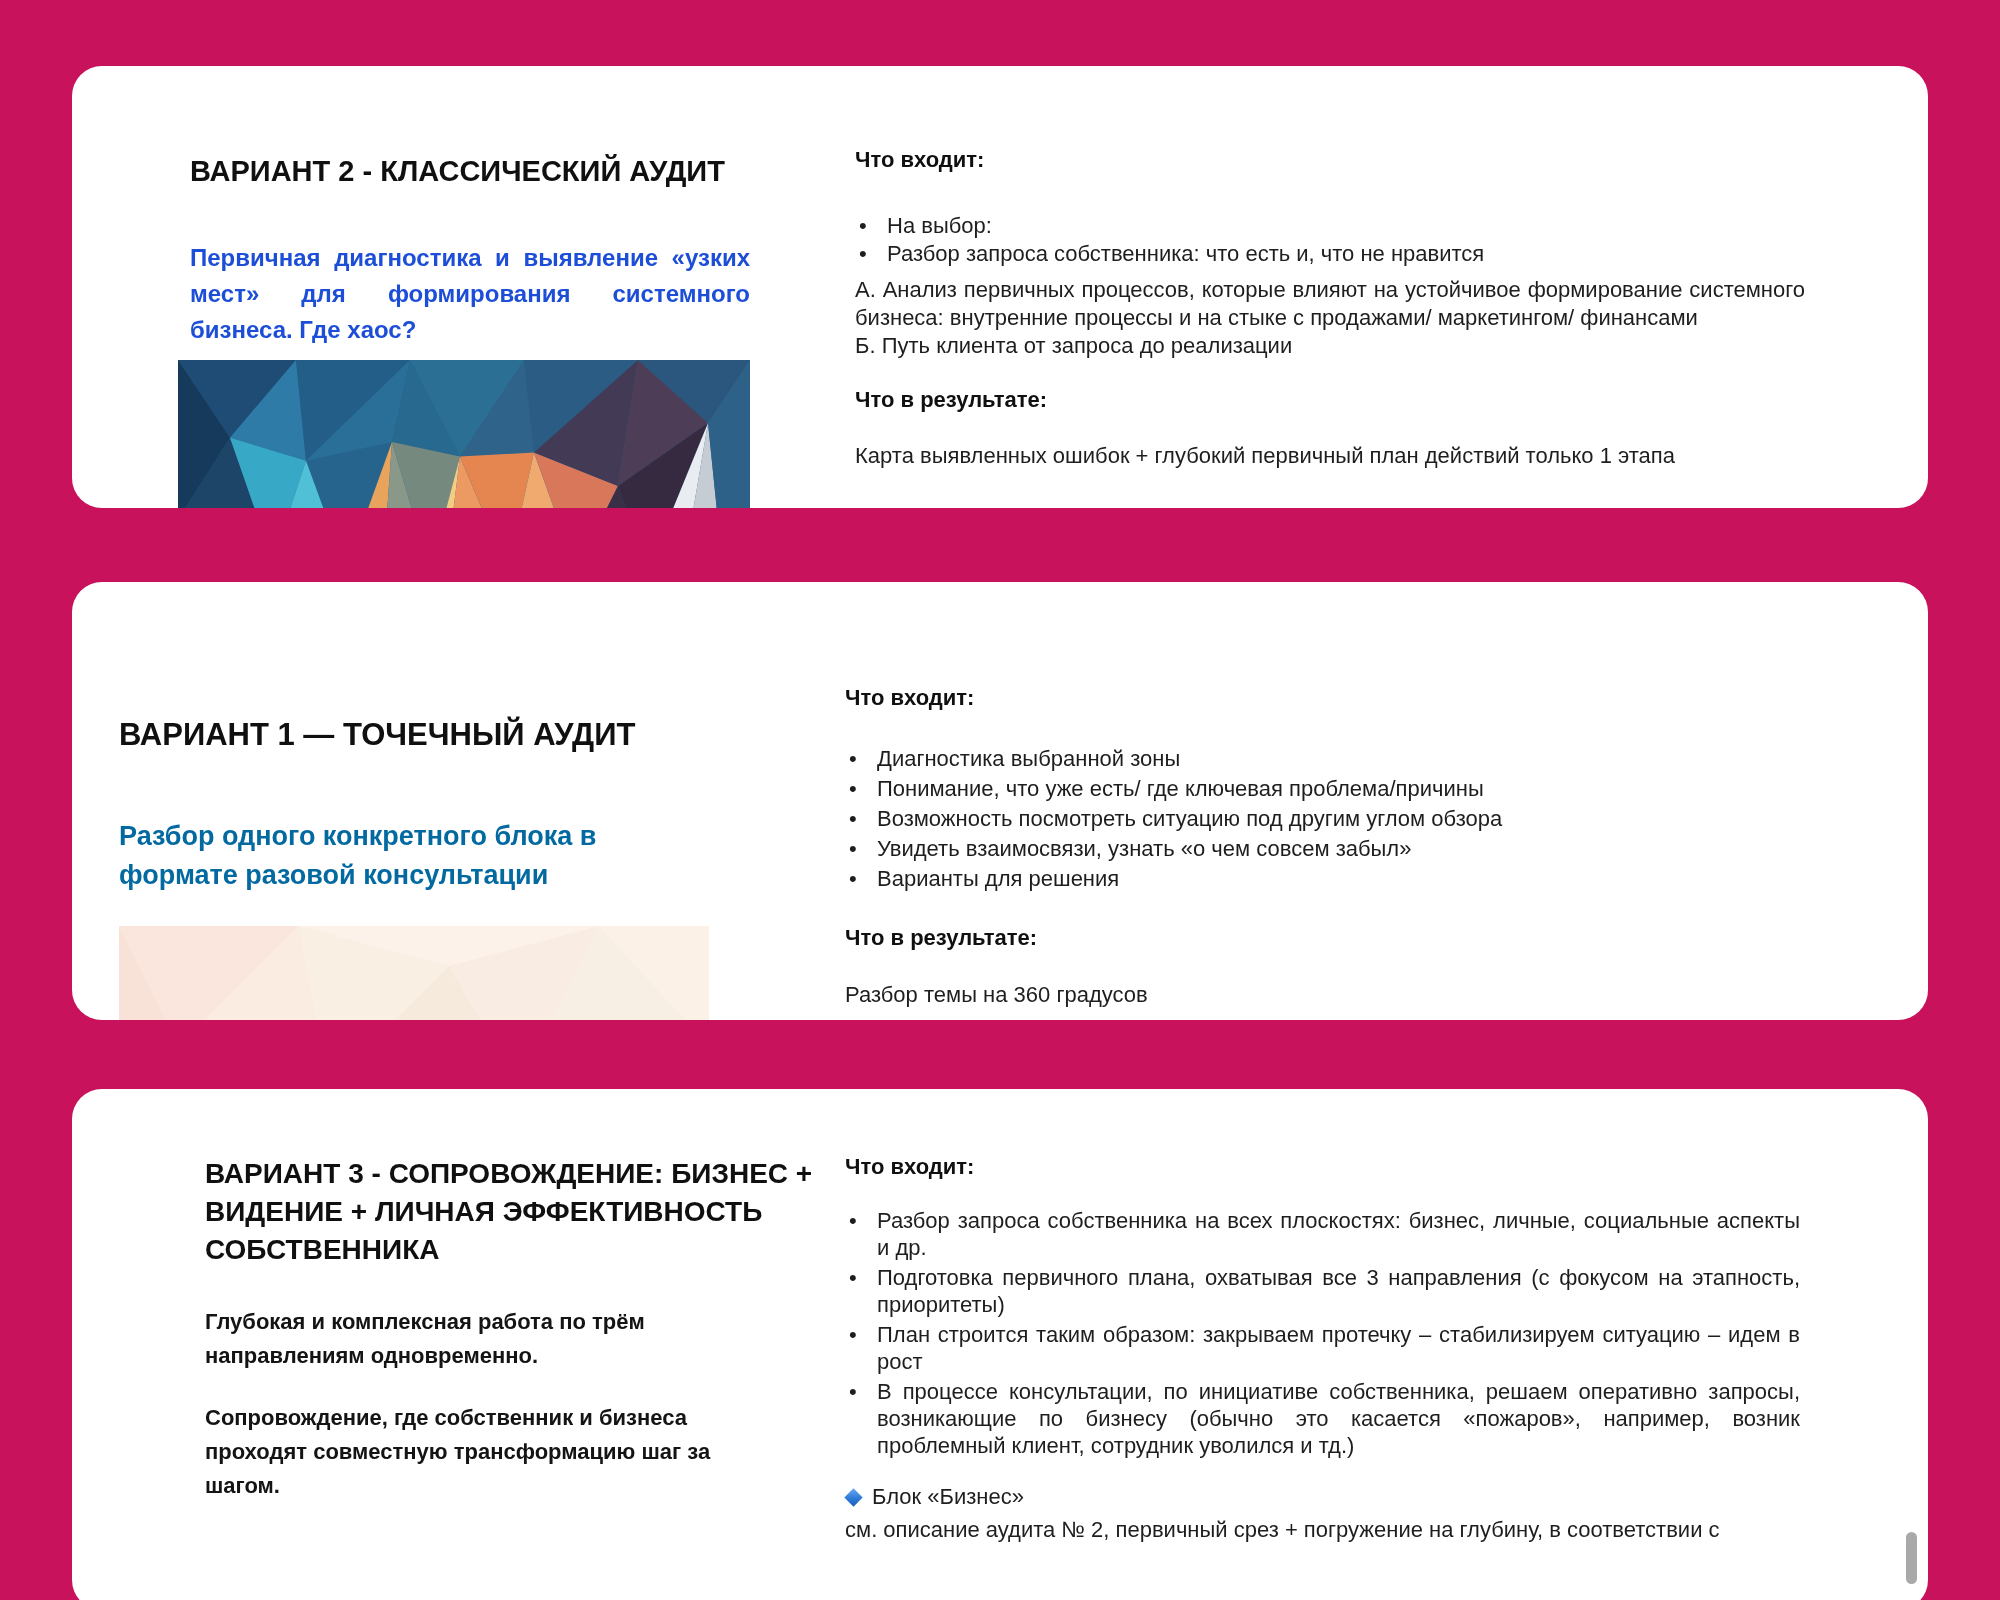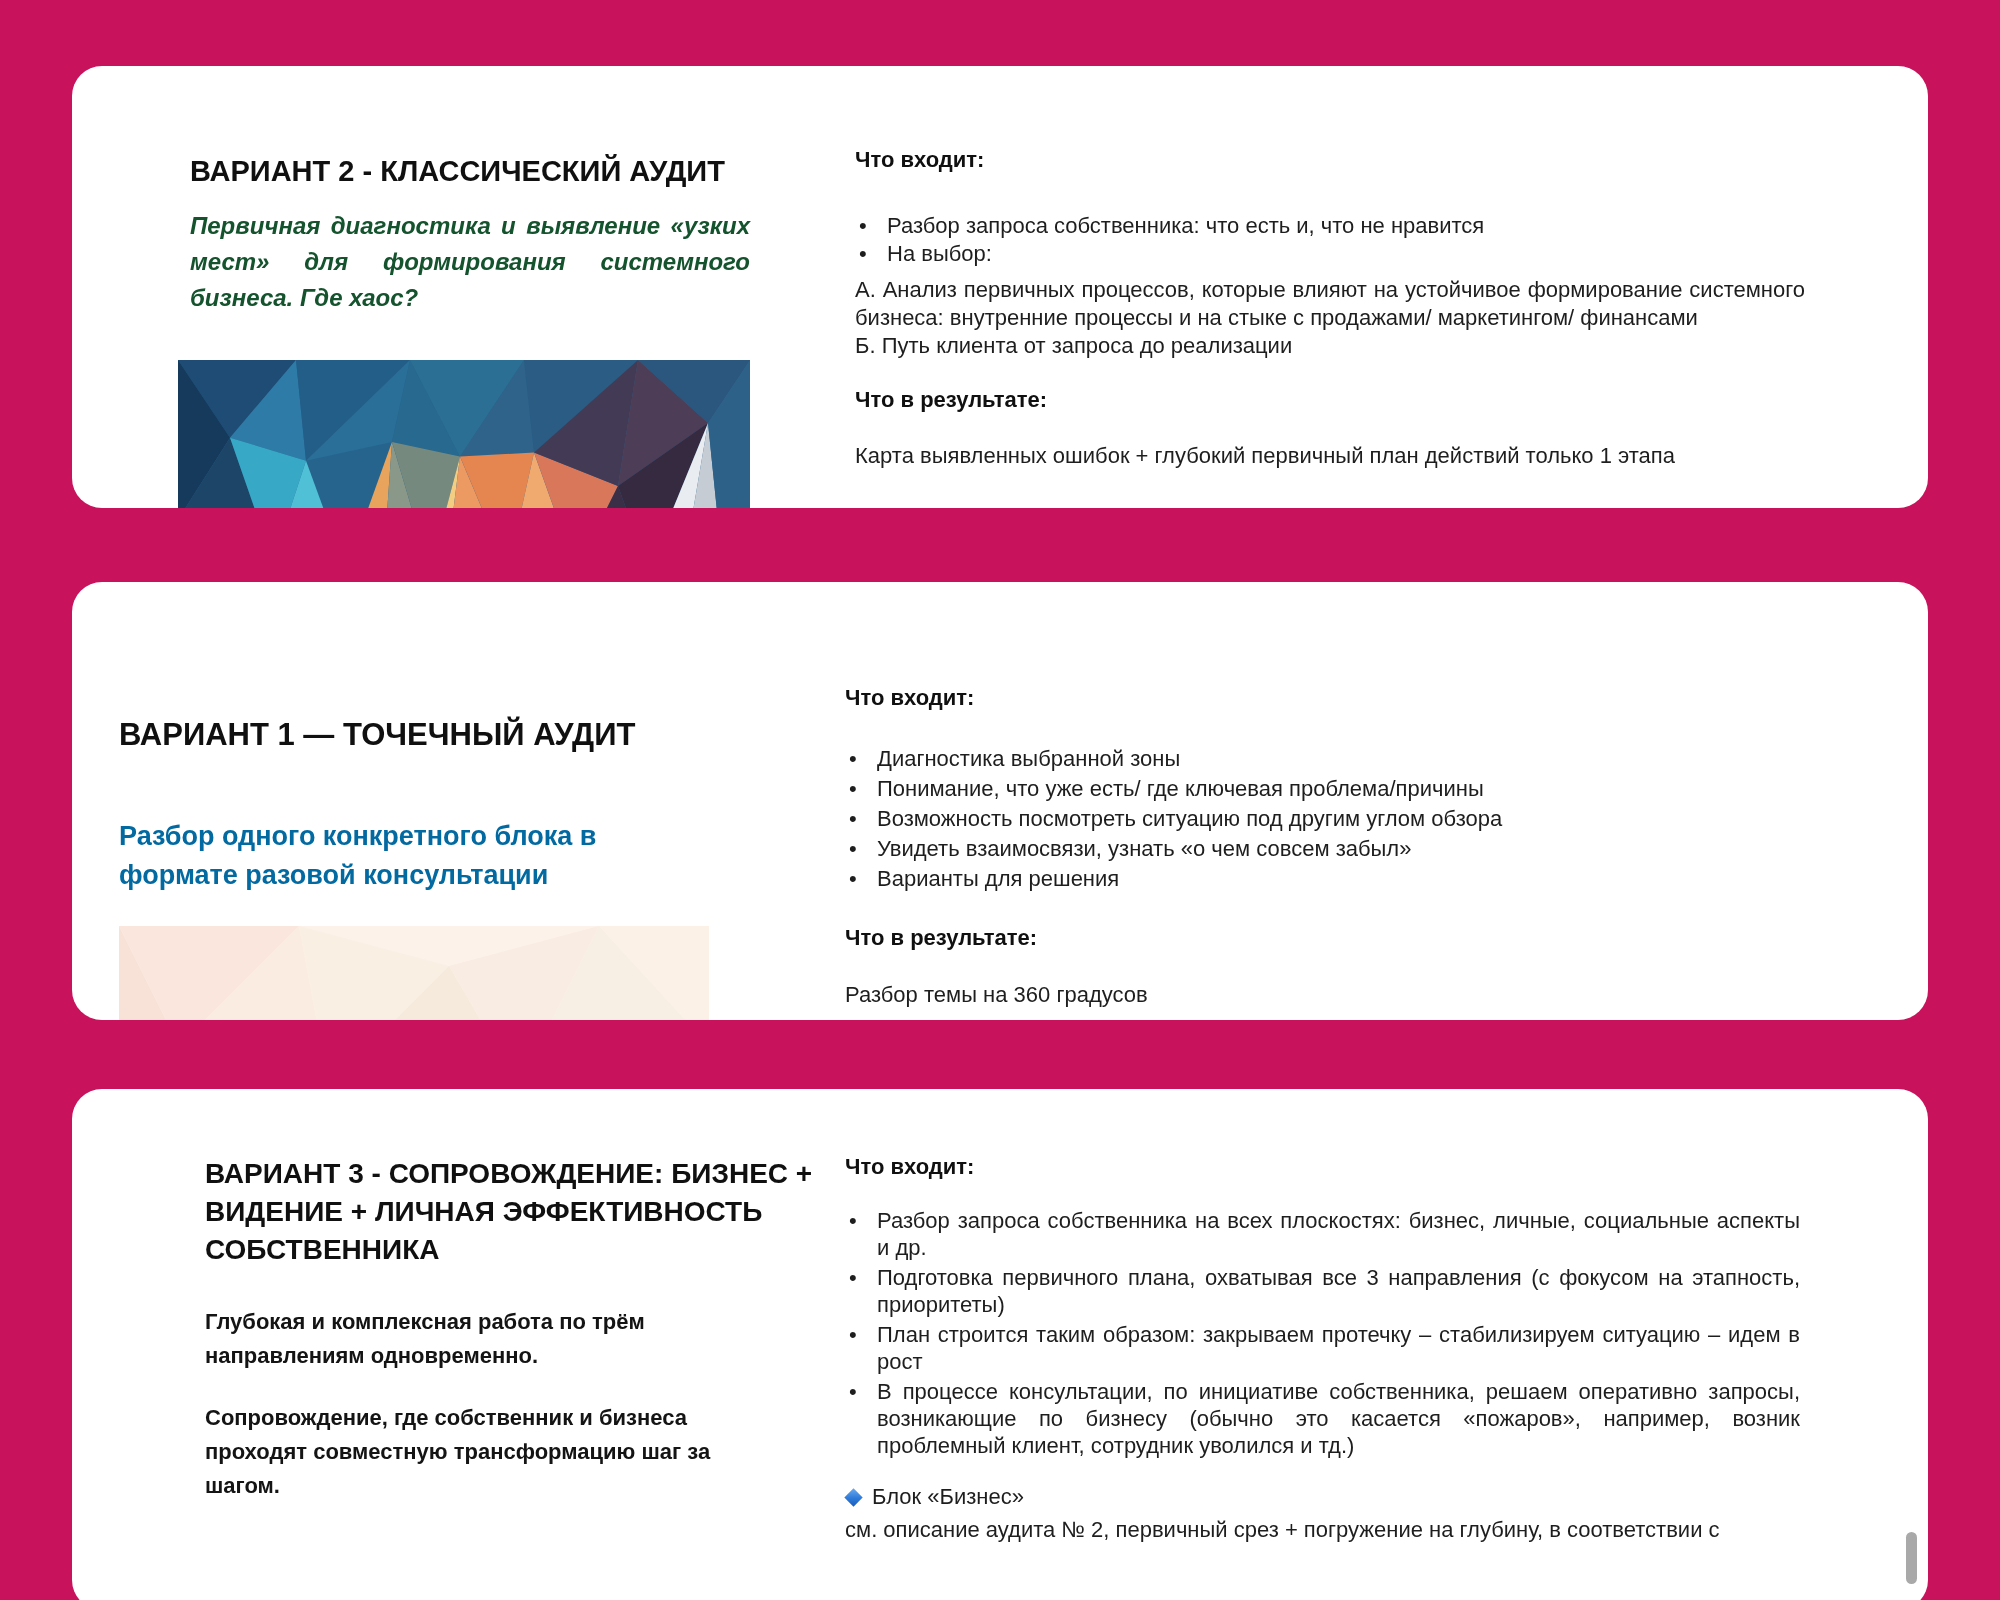--- a/index.html
+++ b/index.html
@@ -30,21 +30,21 @@
     content:"\2022"; position:absolute; left:4px; top:0;
   }
 
   p { margin:0; }
   .body-text { font-size:22px; line-height:28px; }
   .just { text-align:justify; }
 
   
   .v2 .left  { left:118px; top:88px; width:560px; }
   .v2 .title { font-size:29px; line-height:34px; white-space:nowrap; }
-  .v2 .desc  { margin-top:20px; font-size:24px; line-height:36px; font-weight:700; text-align:justify; color:#14532d;font-style:italic; }
+  .v2 .desc  { margin-top:52px; font-size:24px; line-height:36px; font-weight:700; text-align:justify; color:#1d4ed8; }
   .v2 .right { left:783px; top:80px; width:950px; }
   .v2 ul.blist { margin-top:38px; }
   .v2 .opt-a { margin-top:8px; }
   .v2 .res-h { margin-top:26px; }
   .v2 .res-t { margin-top:28px; }
   .art-1 { position:absolute; left:106px; top:294px; width:572px; height:210px; }
   .art-1 svg { display:block; width:100%; height:100%; }
 
   
   .v1 .left  { left:47px; top:134px; width:600px; }
@@ -117,22 +117,22 @@
       <polygon points="530,60 440,120 470,200" fill="#352a40"></polygon>
       <polygon points="460,0 572,0 530,60" fill="#2b567e"></polygon>
       <polygon points="530,60 470,200 505,200" fill="#e9edf1"></polygon>
       <polygon points="530,60 505,200 545,200" fill="#c6ccd4"></polygon>
       <polygon points="572,0 530,60 545,200 572,200" fill="#2e6187"></polygon>
     </svg>
   </div>
   <div class="col right body-text">
     <h3 class="small">Что входит:</h3>
     <ul class="blist">
+      <li>На выбор:</li>
       <li>Разбор запроса собственника: что есть и, что не нравится</li>
-      <li>На выбор:</li>
     </ul>
     <p class="opt-a just">А. Анализ первичных процессов, которые влияют на устойчивое формирование системного бизнеса: внутренние процессы и на стыке с продажами/ маркетингом/ финансами</p>
     <p class="opt-b">Б. Путь клиента от запроса до реализации</p>
     <h3 class="small res-h">Что в результате:</h3>
     <p class="res-t">Карта выявленных ошибок + глубокий первичный план действий только 1 этапа</p>
   </div>
 </section>
 
 <section class="card v1">
   <div class="col left">

